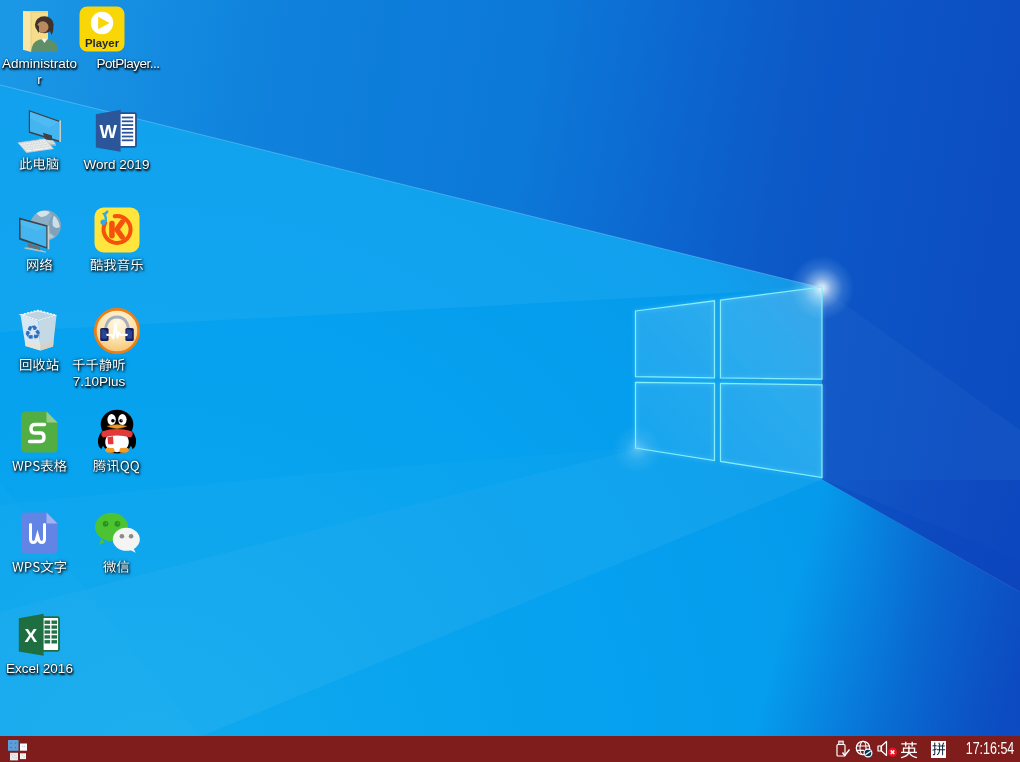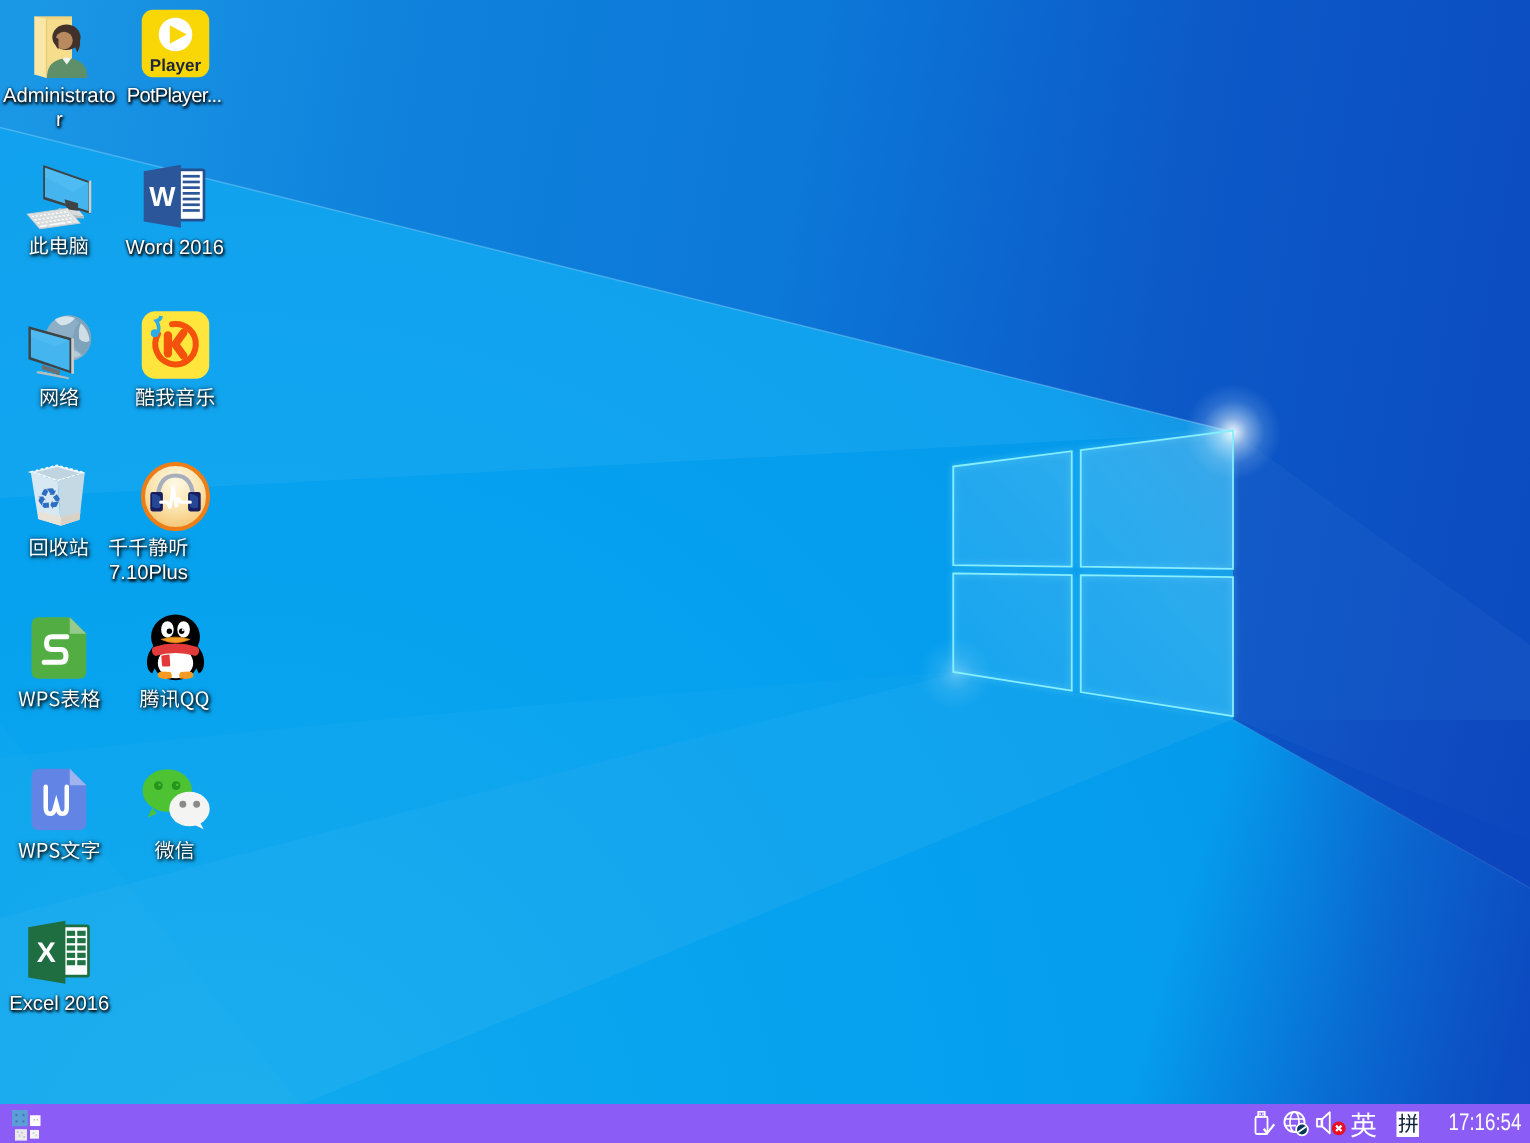--- a/index.html
+++ b/index.html
@@ -1,20 +1,20 @@
 <!DOCTYPE html>
 <html><head><meta charset="utf-8"><style>
 html,body{margin:0;padding:0;background:#000}
 body{width:1020px;height:762px;overflow:hidden;position:relative;font-family:"Liberation Sans",sans-serif}
 #wall{position:absolute;left:0;top:0}
 .ic{position:absolute}
 .lb{position:absolute;width:90px;text-align:center;color:#fff;font-size:13.5px;line-height:15.5px;
  text-shadow:1px 1.5px 2px rgba(0,0,0,0.95),0 1px 2px rgba(0,0,0,0.9),0 0 2px rgba(0,0,0,0.65)}
 .lblsvg{filter:drop-shadow(1px 1.5px 1px rgba(0,0,0,0.9)) drop-shadow(0 0 1.5px rgba(0,0,0,0.6));vertical-align:top}
-#bar{position:absolute;left:0;top:736px;width:1020px;height:26px;background:#8b5cf6}
+#bar{position:absolute;left:0;top:736px;width:1020px;height:26px;background:#7f1d1d}
 #start{position:absolute;left:0;top:0;width:40px;height:26px}
 .tray{position:absolute;top:0;height:26px;display:flex;align-items:center}
 #clock{position:absolute;top:0;right:6px;height:26px;line-height:26px;color:#fff;font-size:16px;letter-spacing:0;transform:scaleX(0.78);transform-origin:100% 50%}
 .traycjk{position:absolute;top:3px}
 </style></head>
 <body>
 <svg id="wall" width="1020" height="736" viewBox="0 0 1020 736">
 <defs>
 <linearGradient id="base" x1="0" y1="160" x2="1020" y2="330" gradientUnits="userSpaceOnUse">
  <stop offset="0" stop-color="#1A97E5"></stop>
@@ -79,27 +79,27 @@
 <path d="M38,17 Q41,23 37.5,29 L34,20 Z" fill="#413129"></path>
 <circle cx="28.7" cy="21" r="5.8" fill="#B98A60"></circle>
 <path d="M22.8,18.5 Q22,24.5 25,27 L25,20 Z" fill="#413129"></path>
 <path d="M17.5,46 Q17,36.5 25,33.8 Q30.5,32 36.5,33.8 Q44.5,36.5 44,46 Z" fill="#5E8F68"></path>
 <path d="M27.5,33 L30.5,37 L33.5,33 Q30.5,31.8 27.5,33 Z" fill="#EFF3EE"></path>
 </svg></div>
 <div class="lb" style="left:-5.5px;top:56.0px">
     <div>Administrato</div>
     <div>r</div>
   </div>
-<div class="ic" style="left:94px;top:5.5px"><svg width="46" height="46" viewBox="0 0 46 46">
+<div class="ic" style="left:79px;top:5.5px"><svg width="46" height="46" viewBox="0 0 46 46">
 <rect x="0.5" y="0.5" width="45" height="45" rx="7.5" fill="#F9D606"></rect>
 <circle cx="23" cy="17" r="11.2" fill="#FFFFFF"></circle>
 <polygon points="19.2,10.8 30.5,17 19.2,23.2" fill="#F9D606"></polygon>
 <text x="23" y="41" font-family="Liberation Sans,sans-serif" font-size="11.4" font-weight="bold" fill="#1F2838" text-anchor="middle">Player</text>
 </svg></div>
-<div class="lb" style="left:71px;top:56.0px">
+<div class="lb" style="left:83px;top:56.0px">
     <div style="letter-spacing:-0.5px">PotPlayer...</div>
   </div>
 <div class="ic" style="left:14.5px;top:106.5px"><svg width="46" height="46" viewBox="0 0 46 46">
 <polygon points="13.8,3 45.2,14 45.2,35.5 13.8,25.8" fill="#3E4346"></polygon>
 <polygon points="44.2,13.7 46,13.2 46,34.7 44.2,35.2" fill="#C9CDCE"></polygon>
 <polygon points="15,4.8 44,15 44,33.6 15,24.4" fill="#45B5EF"></polygon>
 <polygon points="15,4.8 44,15 34,21 15,11" fill="#55BFF4" opacity="0.55"></polygon>
 <polygon points="28,25.8 37,28.5 37,33.8 30,33.6" fill="#3E4346"></polygon>
 <polygon points="24,31.8 38,33.6 41,37.2 27,36.3" fill="#D7DBDB"></polygon>
 <polygon points="24,31.8 27,36.3 27,38 24,33.4" fill="#9FA4A5"></polygon>
@@ -151,21 +151,21 @@
 <rect x="29.8" y="17.2" width="11.4" height="1.8"></rect>
         <rect x="29.8" y="21" width="11.4" height="1.8"></rect>
 <rect x="29.8" y="24.8" width="11.4" height="1.8"></rect>
         <rect x="29.8" y="28.6" width="11.4" height="1.8"></rect>
 <rect x="29.8" y="32.4" width="11.4" height="1.8"></rect>
 </g>
 <polygon points="3.8,7.2 28.6,2.8 28.6,44.8 3.8,40.6" fill="#2B579A"></polygon>
 <text x="16.3" y="30.5" font-family="Liberation Sans,sans-serif" font-size="18.5" font-weight="bold" fill="#FFFFFF" text-anchor="middle">W</text>
 </svg></div>
 <div class="lb" style="left:71.5px;top:157.0px">
-    <div>Word 2016</div>
+    <div>Word 2019</div>
   </div>
 <div class="ic" style="left:14.5px;top:207.0px"><svg width="46" height="46" viewBox="0 0 46 46">
 <circle cx="30.5" cy="18.5" r="15.3" fill="#8CAEC6"></circle>
 <path d="M30.5,3.2 A15.3,15.3 0 0 1 45.8,18.5 A15.3,15.3 0 0 1 41,29.6 Q33,26 33.5,18 Q34,12 38,8 Q34.5,4.5 30.5,3.2 Z" fill="#7FA2BB"></path>
 <path d="M21.5,6.2 Q28,2 35,5 Q31,10.5 25.5,9.8 Q23,8.2 21.5,6.2 Z" fill="#D5E4EA"></path>
 <path d="M39,8.5 Q44,13 44.8,20 Q41,22.5 37.8,18.8 Q37,12 39,8.5 Z" fill="#CDDEE6"></path>
 <path d="M26,30 Q32,33.5 39,30 Q36.5,26 31.5,26.8 Q28,27.5 26,30 Z" fill="#B3CBD8"></path>
 <polygon points="4,10.5 33,18.5 33,42 4,32.5" fill="#3E4346"></polygon>
 <polygon points="32.5,18.4 34.3,18.9 34.3,42.4 32.5,42" fill="#C9CDCE"></polygon>
 <polygon points="5.6,12.7 31.3,19.8 31.3,40 5.6,31.1" fill="#45B5EF"></polygon>

